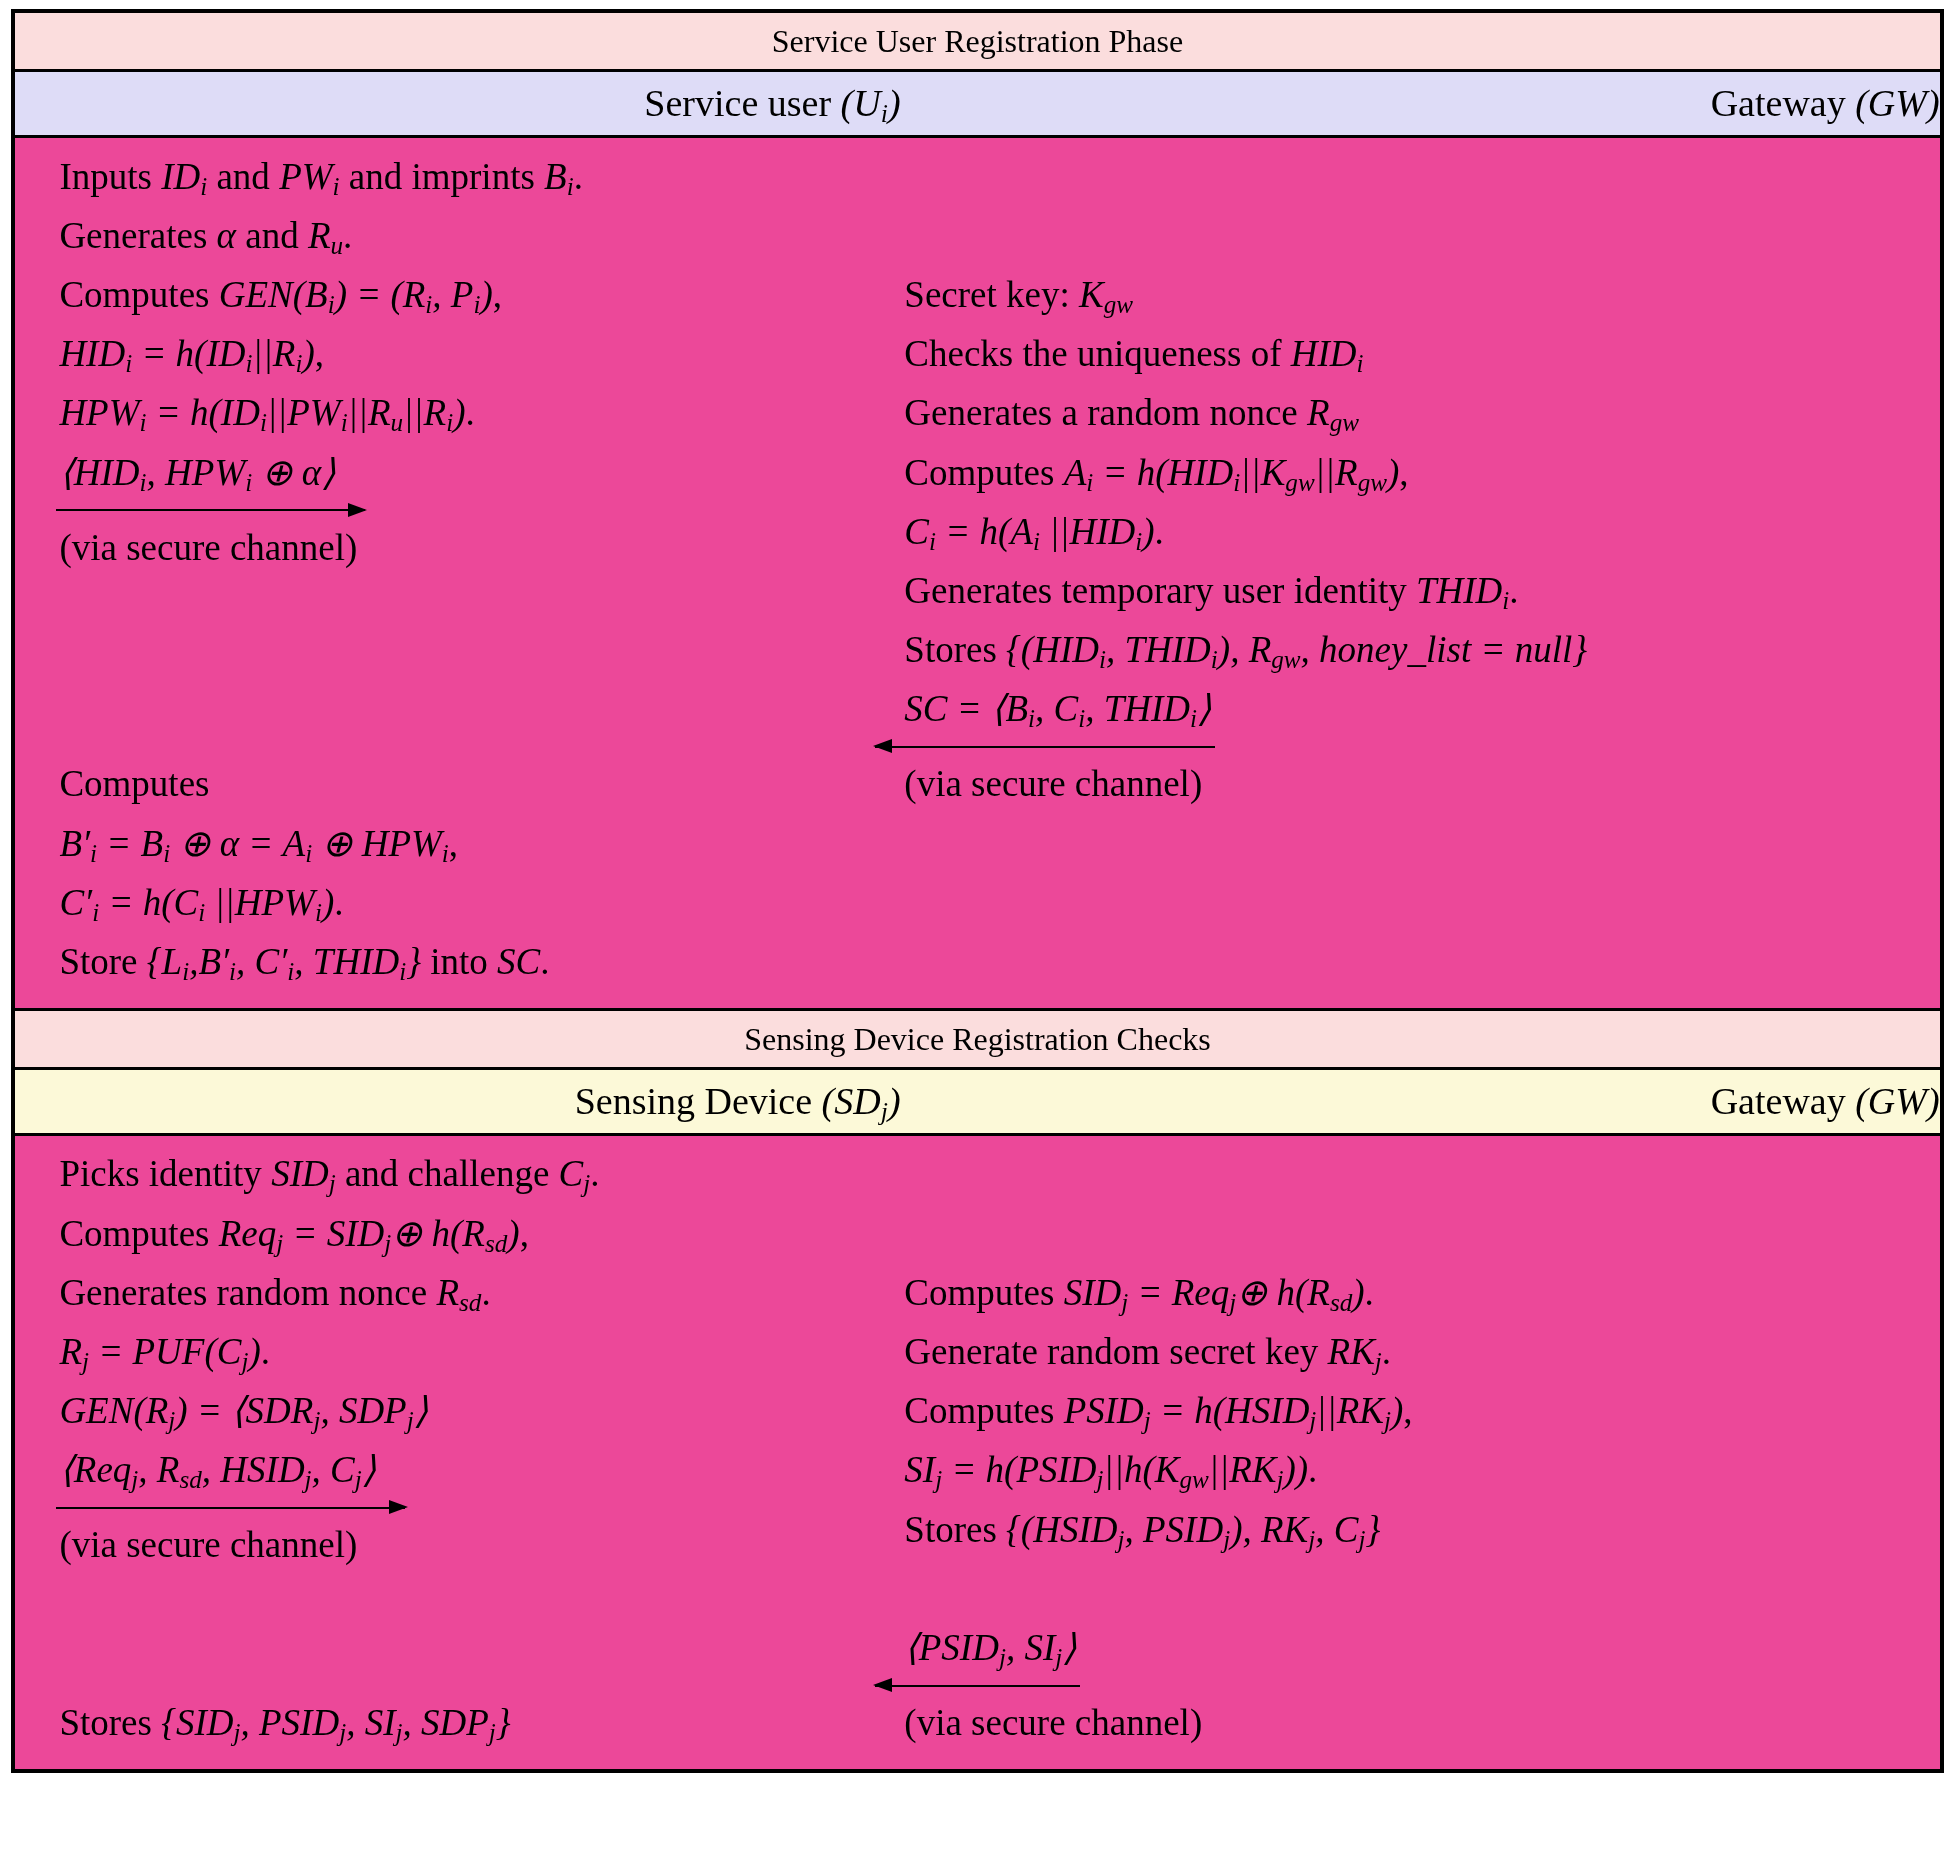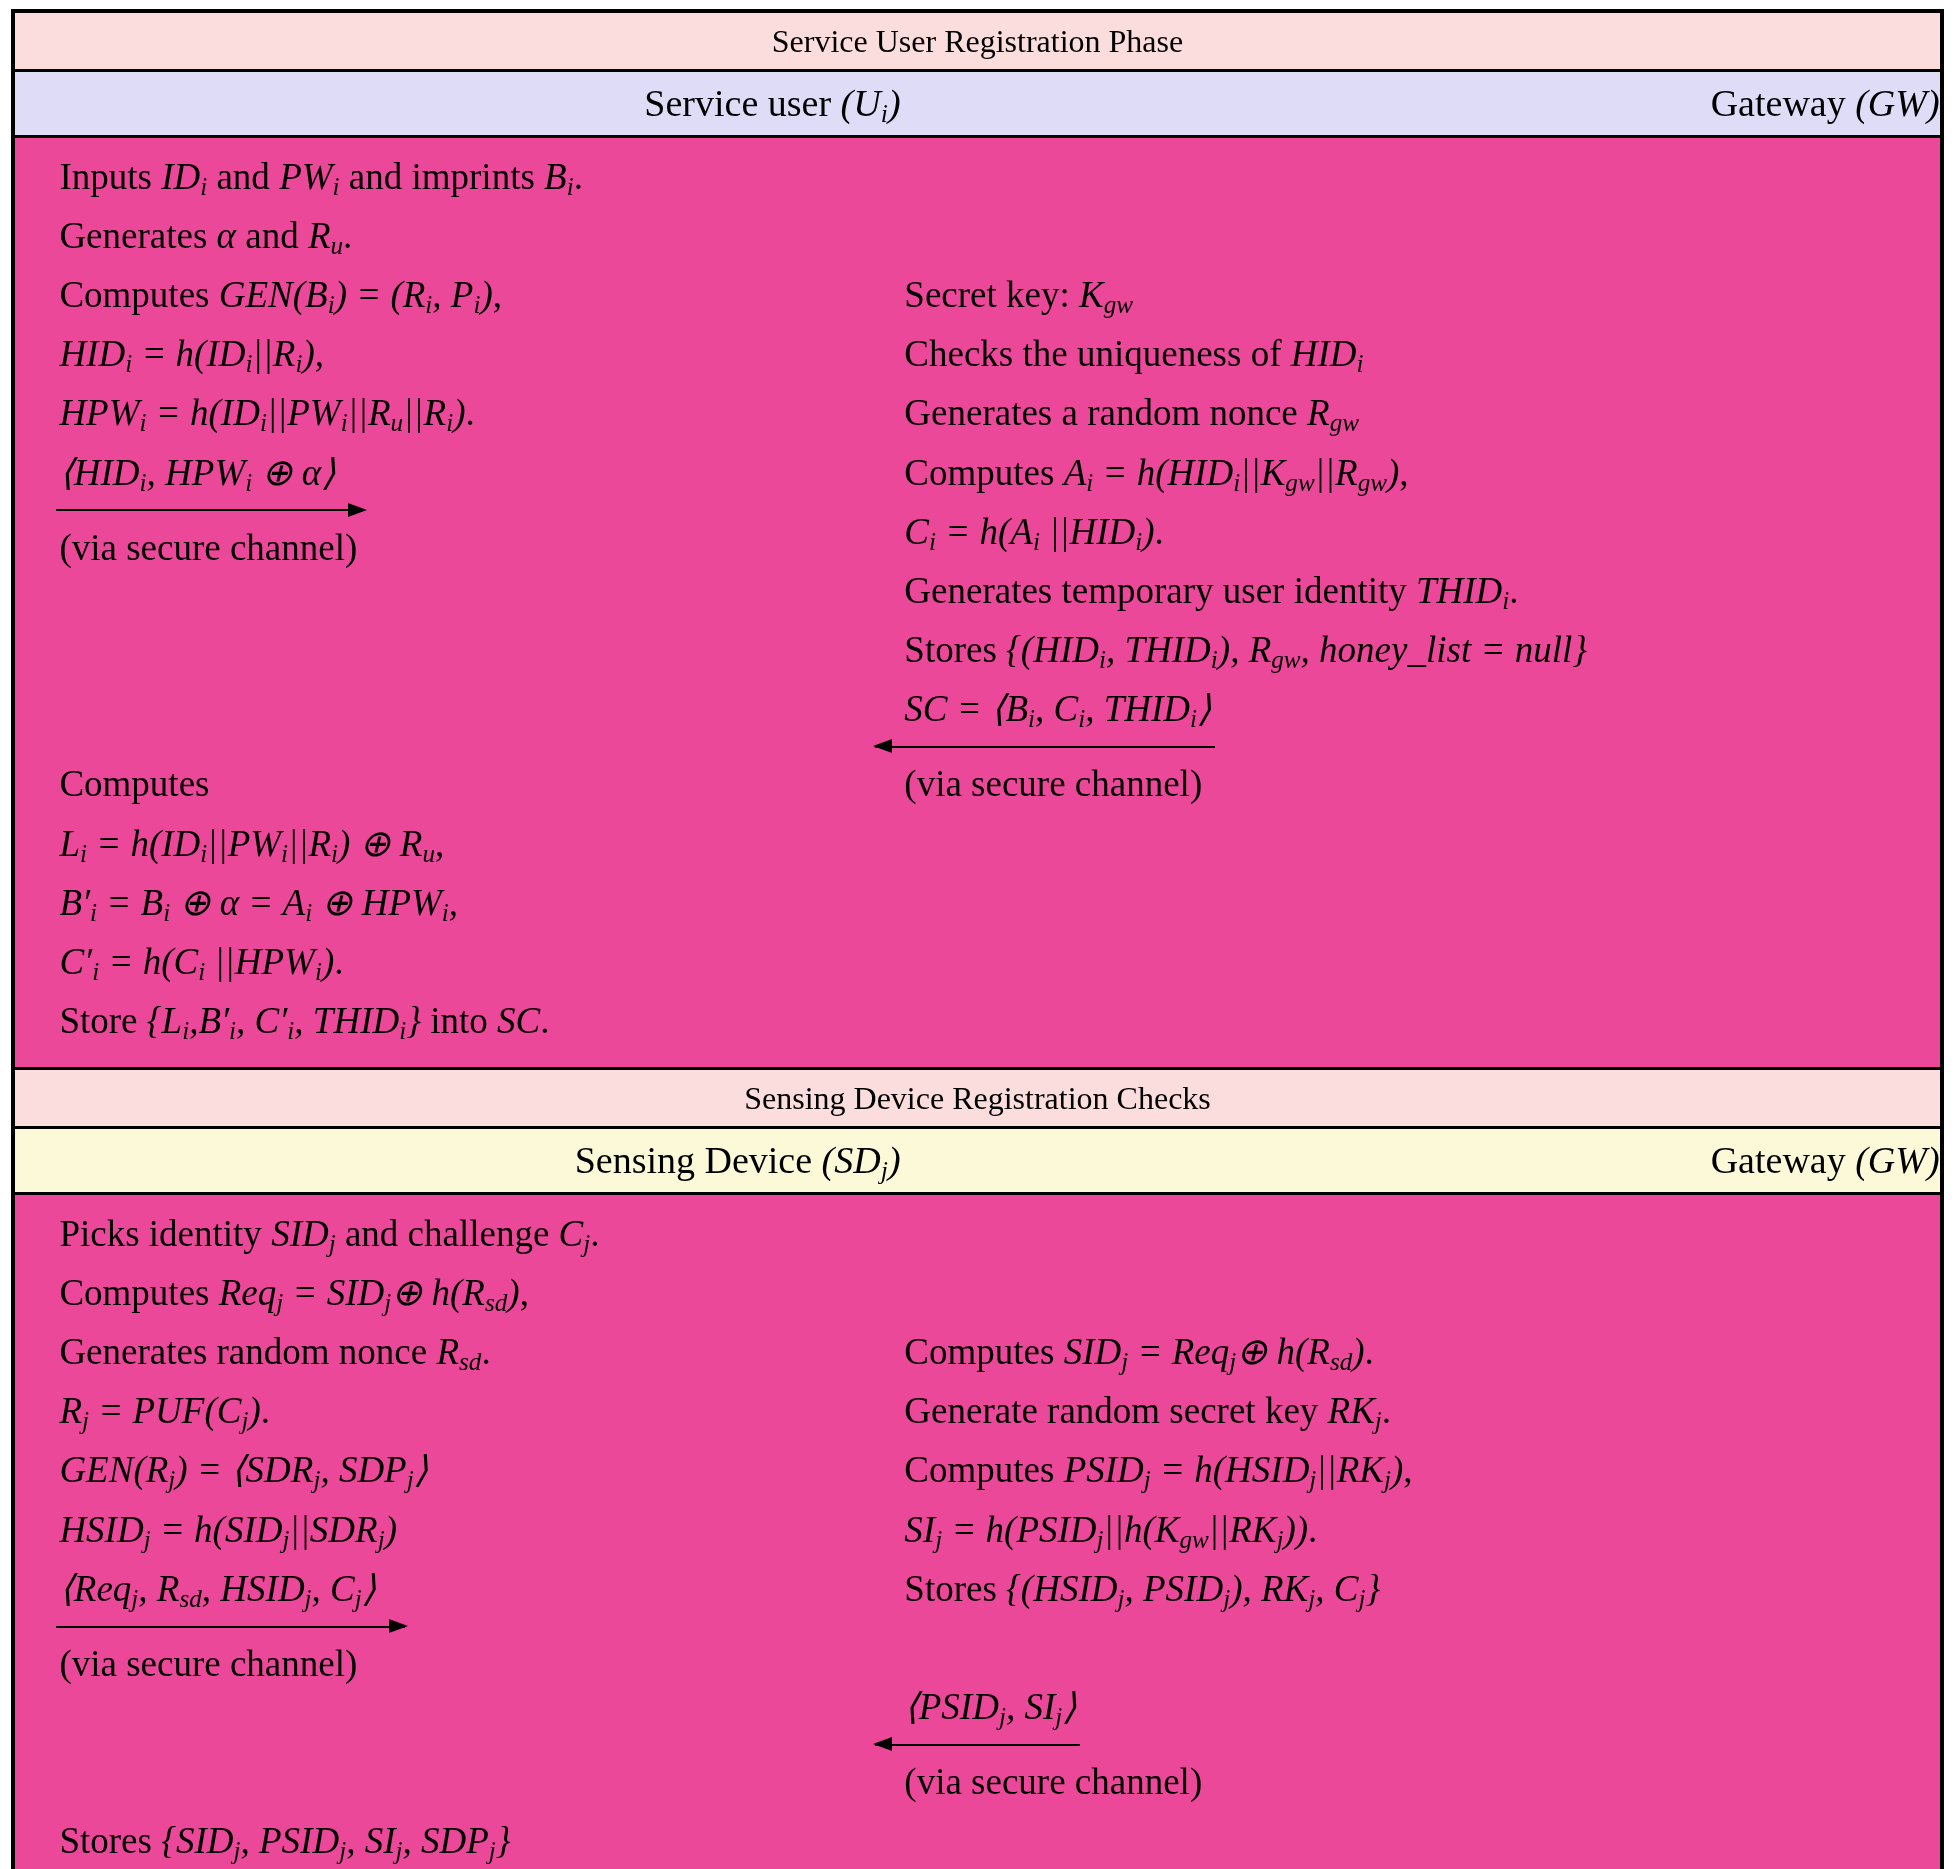--- a/index.html
+++ b/index.html
@@ -119,21 +119,20 @@
           <div class="line">Generates <i class="m">α</i> and <i class="m">R<sub>u</sub></i>.</div>
           <div class="line">Computes <i class="m">GEN(B<sub>i</sub>) = (R<sub>i</sub>, P<sub>i</sub>)</i>,</div>
           <div class="line"><i class="m">HID<sub>i</sub> = h(ID<sub>i</sub>||R<sub>i</sub>)</i>,</div>
           <div class="line"><i class="m">HPW<sub>i</sub> = h(ID<sub>i</sub>||PW<sub>i</sub>||R<sub>u</sub>||R<sub>i</sub>)</i>.</div>
           <div class="line"><span class="msg"><i class="m">⟨HID<sub>i</sub>, HPW<sub>i</sub> ⊕ α⟩</i><span class="arr right"></span></span></div>
           <div class="line">(via secure channel)</div>
           <div class="line"></div>
           <div class="line"></div>
           <div class="line"></div>
           <div class="line">Computes</div>
-          <div class="line"><i class="m">L<sub>i</sub> = h(ID<sub>i</sub>||PW<sub>i</sub>||R<sub>i</sub>) ⊕ R<sub>u</sub></i>,</div>
           <div class="line"><i class="m">B′<sub>i</sub> = B<sub>i</sub> ⊕ α = A<sub>i</sub> ⊕ HPW<sub>i</sub></i>,</div>
           <div class="line"><i class="m">C′<sub>i</sub> = h(C<sub>i</sub> ||HPW<sub>i</sub>)</i>.</div>
           <div class="line">Store <i class="m">{L<sub>i</sub>,B′<sub>i</sub>, C′<sub>i</sub>, THID<sub>i</sub>}</i> into <i class="m">SC</i>.</div>
         </div>
       <div class="proto-col right">
 
       <div class="line"></div>
           <div class="line"></div>
           <div class="line">Secret key: <i class="m">K<sub>gw</sub></i></div>
           <div class="line">Checks the uniqueness of <i class="m">HID<sub>i</sub></i></div>
@@ -155,21 +154,20 @@
     </div>
 
     <div class="body-grid">
       <div class="proto-col left">
 
       <div class="line">Picks identity <i class="m">SID<sub>j</sub></i> and challenge <i class="m">C<sub>j</sub></i>.</div>
           <div class="line">Computes <i class="m">Req<sub>j</sub> = SID<sub>j</sub>⊕ h(R<sub>sd</sub>)</i>,</div>
           <div class="line">Generates random nonce <i class="m">R<sub>sd</sub></i>.</div>
           <div class="line"><i class="m">R<sub>j</sub> = PUF(C<sub>j</sub>)</i>.</div>
           <div class="line"><i class="m">GEN(R<sub>j</sub>) = ⟨SDR<sub>j</sub>, SDP<sub>j</sub>⟩</i></div>
-          <div class="line"><i class="m">HSID<sub>j</sub> = h(SID<sub>j</sub>||SDR<sub>j</sub>)</i></div>
           <div class="line"><span class="msg"><i class="m">⟨Req<sub>j</sub>, R<sub>sd</sub>, HSID<sub>j</sub>, C<sub>j</sub>⟩</i><span class="arr right"></span></span></div>
           <div class="line">(via secure channel)</div>
           <div class="line"></div>
           <div class="line"></div>
           <div class="line">Stores <i class="m">{SID<sub>j</sub>, PSID<sub>j</sub>, SI<sub>j</sub>, SDP<sub>j</sub>}</i></div>
         </div>
       <div class="proto-col right">
 
       <div class="line"></div>
           <div class="line"></div>

